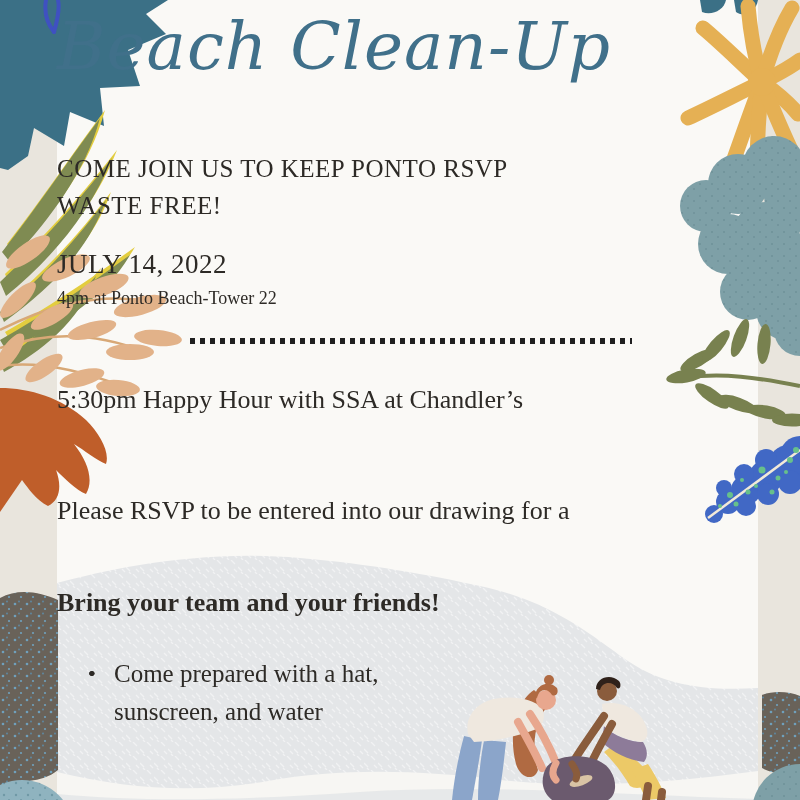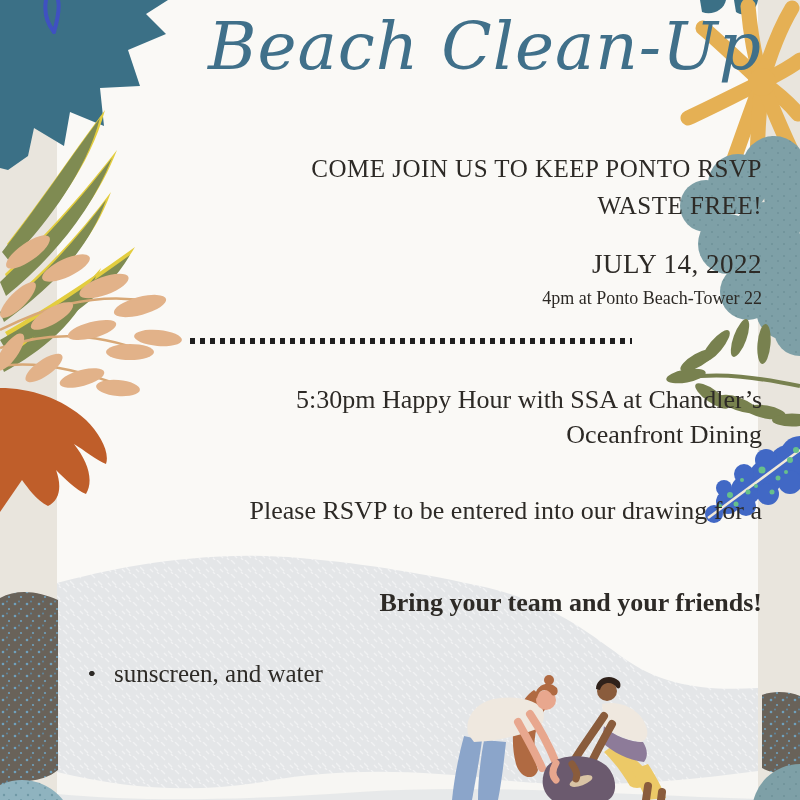--- a/index.html
+++ b/index.html
@@ -2,21 +2,21 @@
 <html><head>
 <meta charset="utf-8">
 <style>
   html,body{margin:0;padding:0;}
   .canvas{
     position:relative;width:800px;height:800px;overflow:hidden;
     background:#faf9f6;color:#2d2a26;
     font-family:"Liberation Serif", serif;
   }
   .art{position:absolute;inset:0;z-index:1;}
-  .txt{position:absolute;left:57px;width:705px;text-align:right;z-index:2;}
+  .txt{position:absolute;left:57px;width:705px;text-align:left;z-index:2;}
   .title{
     top:14px;font-size:66px;line-height:1.0;font-style:italic;
     font-family:"DejaVu Serif", serif;color:#40708a;letter-spacing:1px;
   }
   .intro{top:150px;font-size:25px;line-height:37px;letter-spacing:.5px;}
   .date{top:249px;font-size:27px;letter-spacing:.5px;}
   .time{top:288px;font-size:18px;}
   .dotted{
     position:absolute;z-index:2;left:190px;top:338px;width:442px;height:6px;
     background:repeating-linear-gradient(to right,#1f1f1f 0 5px,transparent 5px 10px);
@@ -241,32 +241,32 @@
     <div>WASTE FREE!</div>
   </div>
 
   <div class="txt date">JULY 14, 2022</div>
   <div class="txt time">4pm at Ponto Beach-Tower 22</div>
 
   <div class="dotted"></div>
 
   <div class="txt happy">
     <div>5:30pm Happy Hour with SSA at Chandler’s</div>
-    <div>Oceanfront Dining</div>
   </div>
 
   <div class="txt rsvp">
     <div>Please RSVP to be entered into our drawing for a</div>
   </div>
 
   <div class="txt bring">Bring your team and your friends!</div>
 
   <div class="bullets">
     <div class="bullet">
       <span class="dot">•</span>
     </div>
     <div class="bullet">
       <span class="dot">•</span>
+      <div>Come prepared with a hat,</div>
       <div>sunscreen, and water</div>
     </div>
   </div>
 
 </div>
 
 </body></html>

